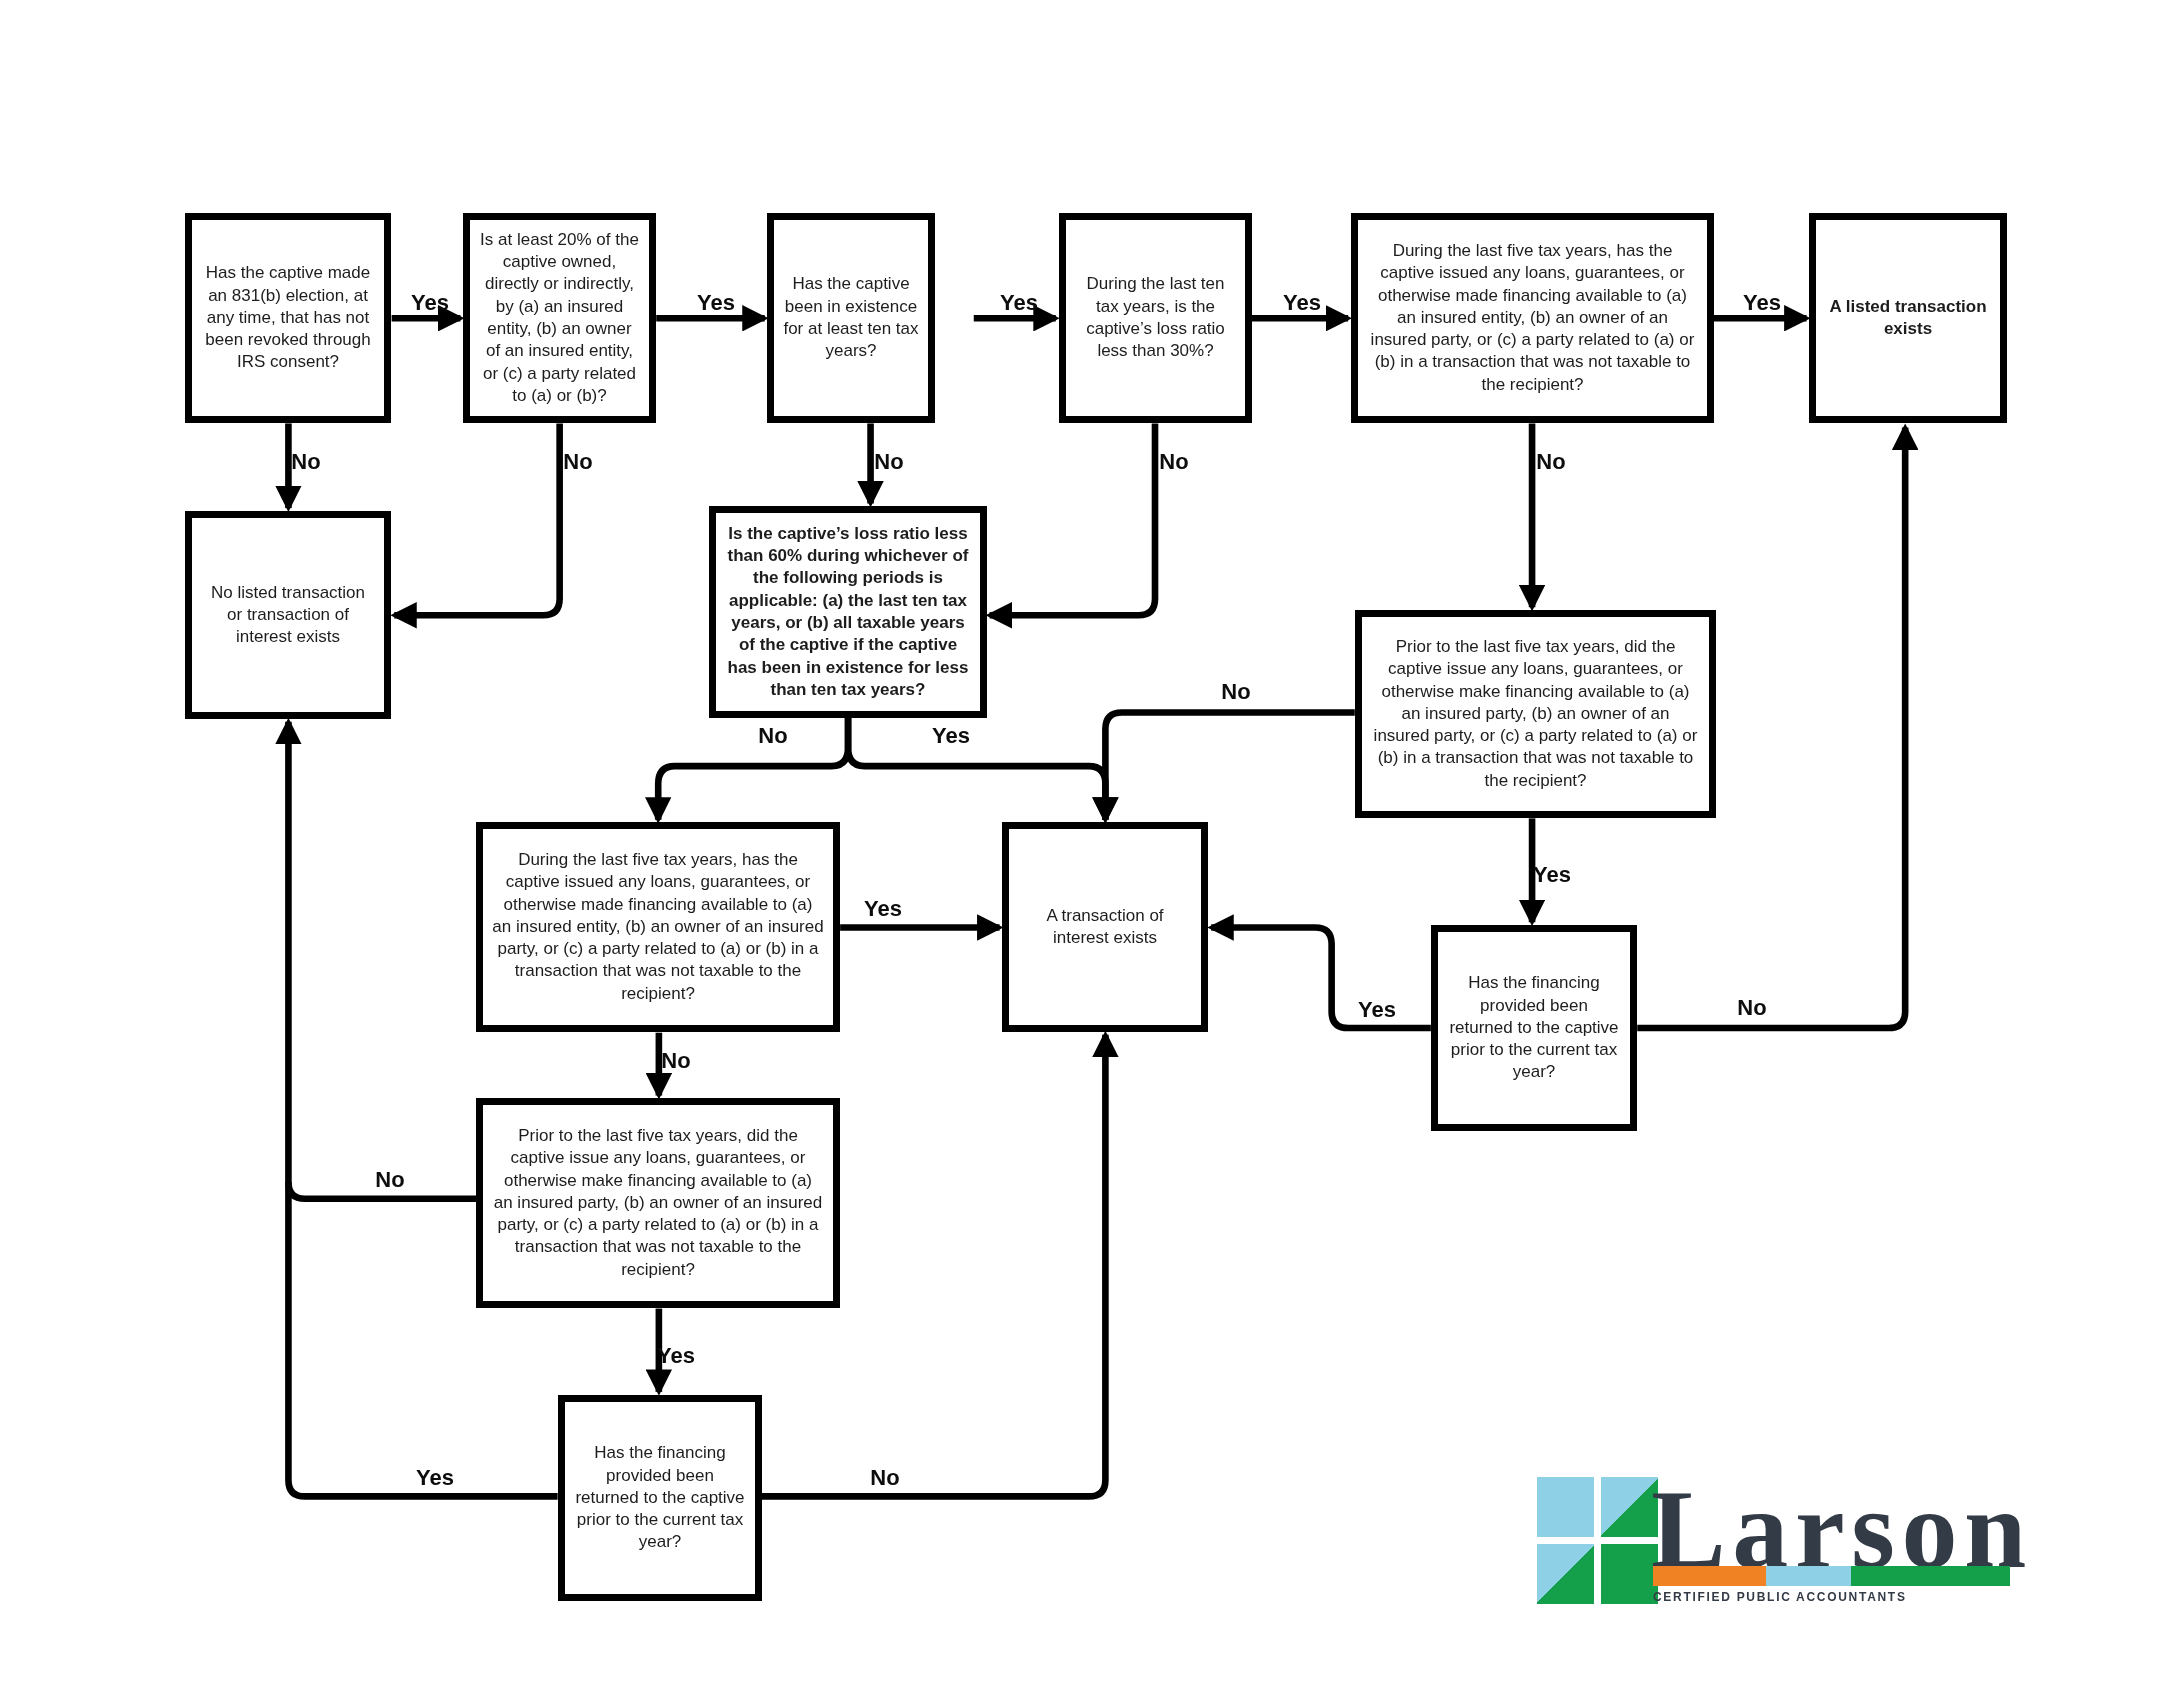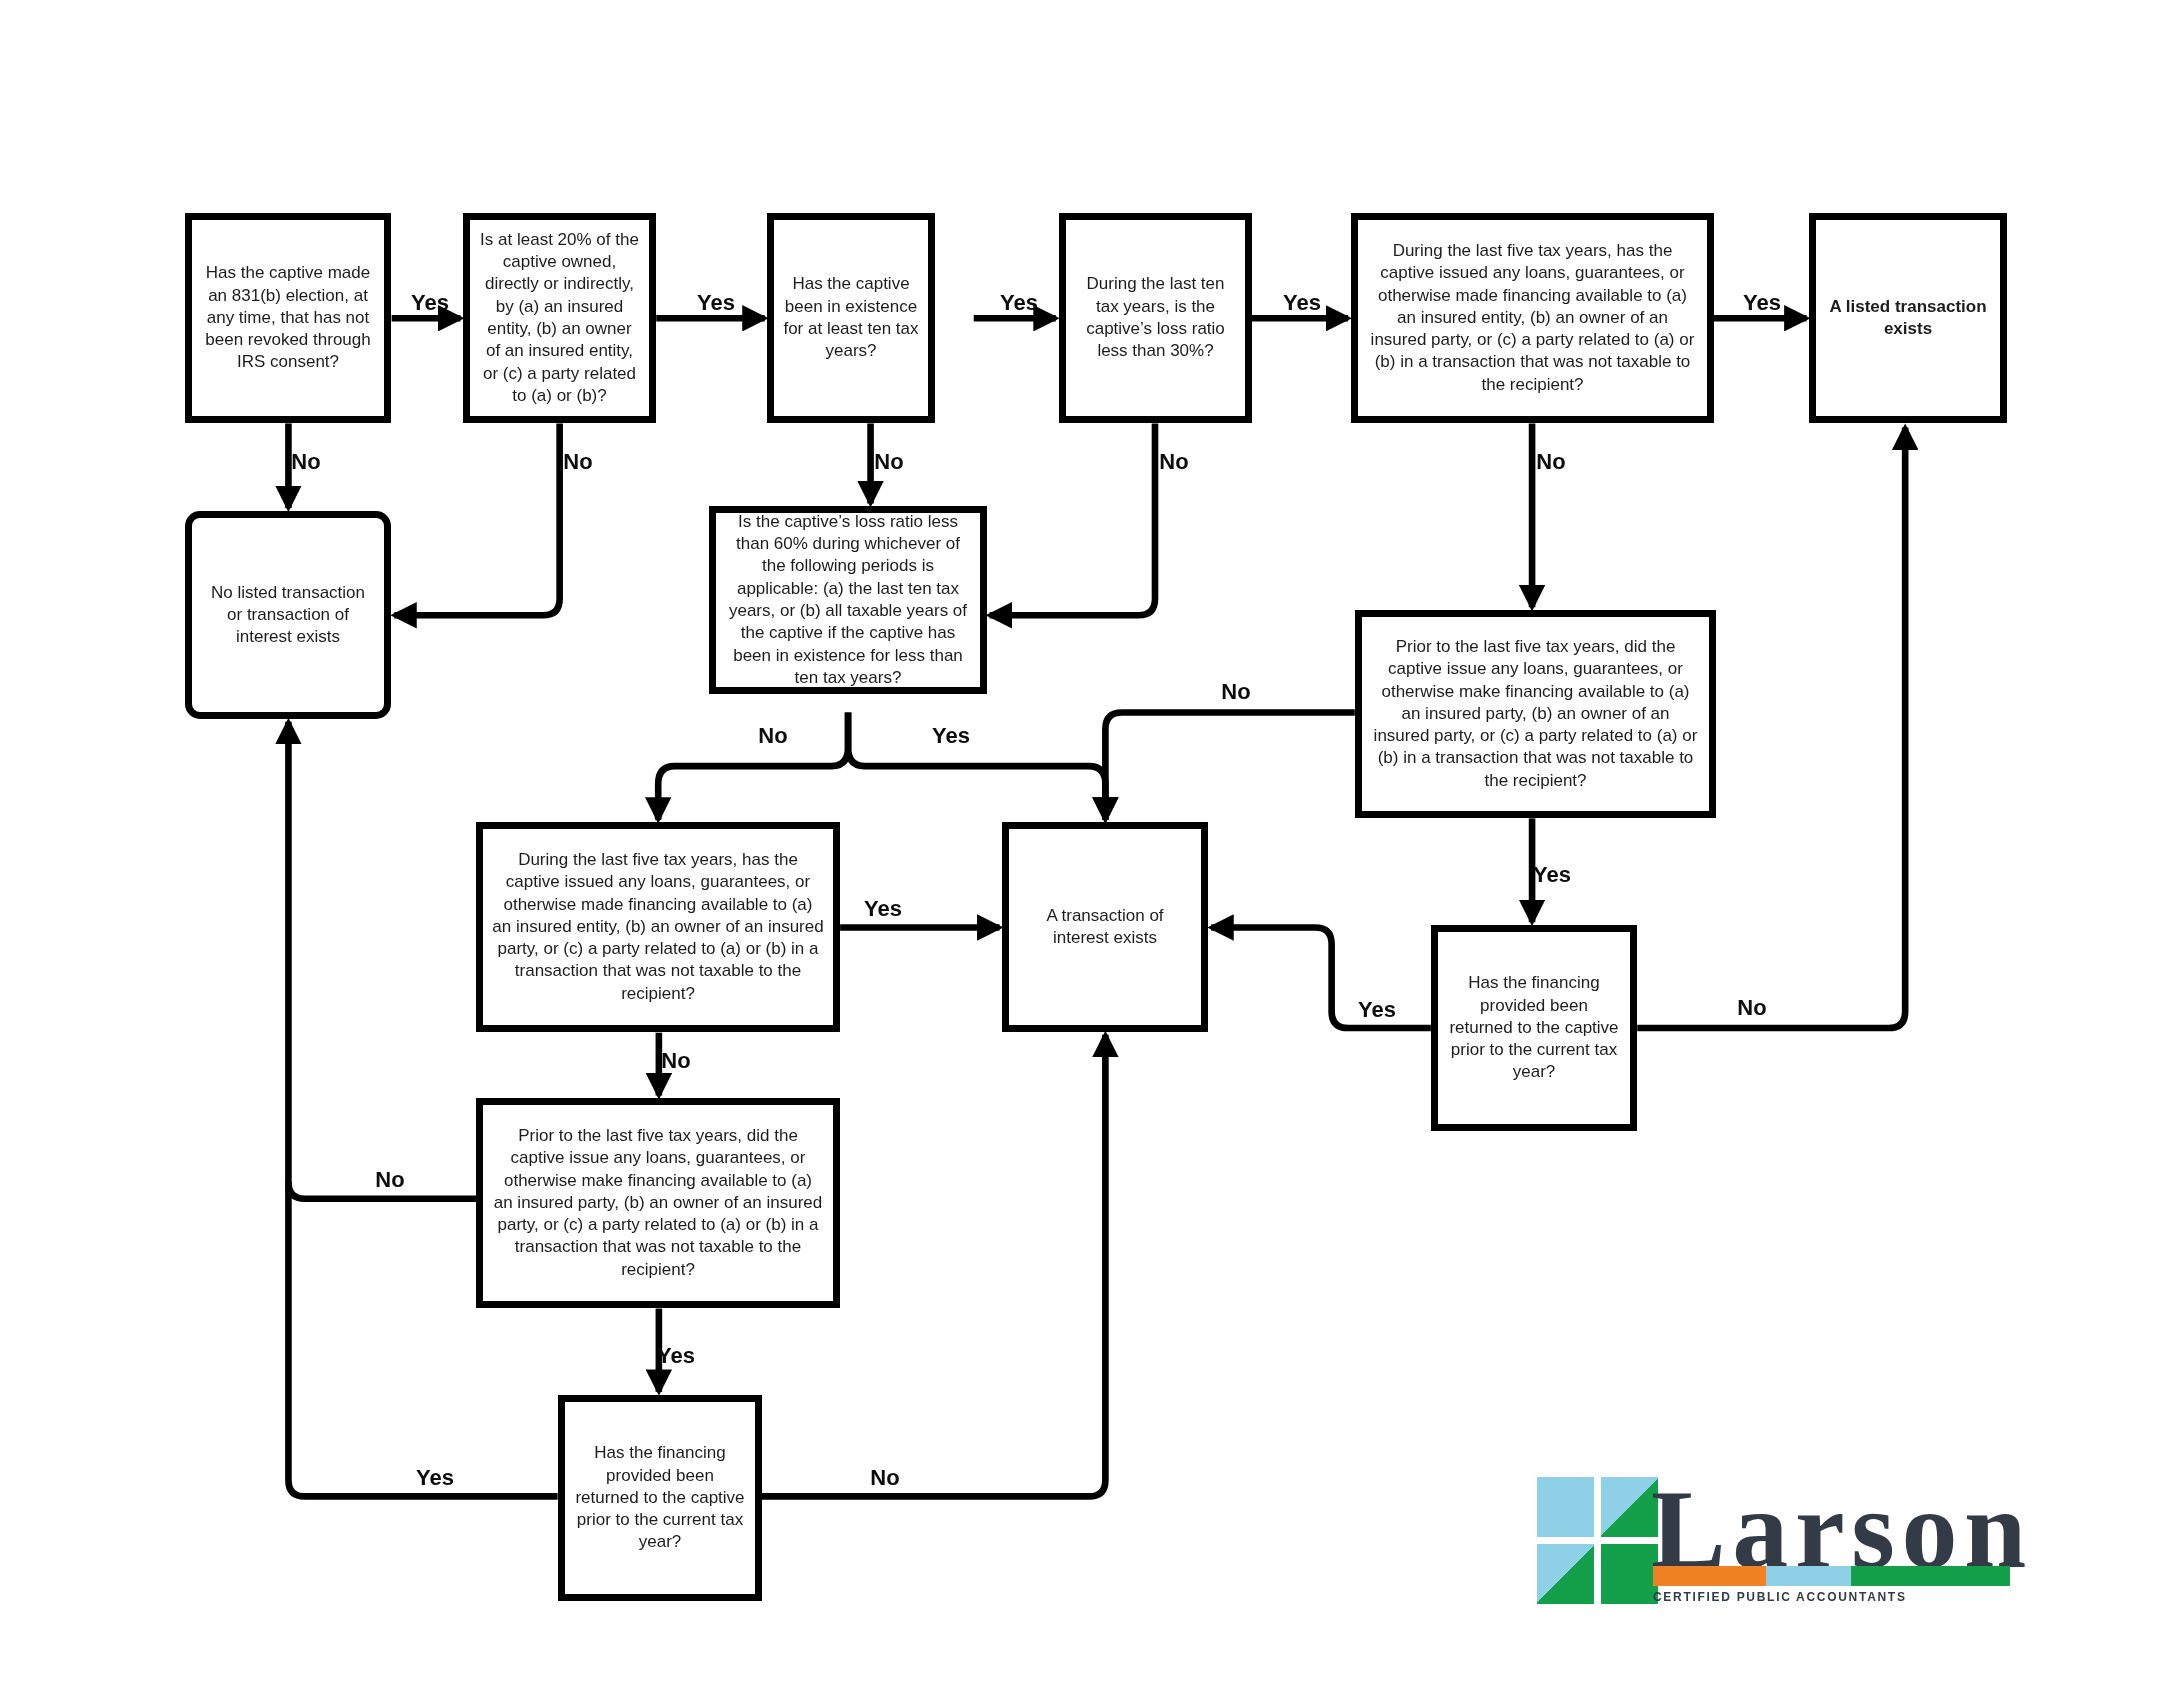--- a/index.html
+++ b/index.html
@@ -92,24 +92,24 @@
       </div>
       <div class="node" style="left: 1059px; top: 213px; width: 193px; height: 210px;">
         <div class="node-text">During the last ten tax years, is the captive’s loss ratio less than 30%?</div>
       </div>
       <div class="node" style="left: 1351px; top: 213px; width: 363px; height: 210px;">
         <div class="node-text">During the last five tax years, has the captive issued any loans, guarantees, or otherwise made financing available to (a) an insured entity, (b) an owner of an insured party, or (c) a party related to (a) or (b) in a transaction that was not taxable to the recipient?</div>
       </div>
       <div class="node" style="left: 1809px; top: 213px; width: 198px; height: 210px; font-weight: bold;">
         <div class="node-text">A listed transaction exists</div>
       </div>
-      <div class="node" style="left: 185px; top: 511px; width: 206px; height: 208px; border-radius: 15px;">
+      <div class="node" style="left: 185px; top: 511px; width: 206px; height: 208px;">
         <div class="node-text">No listed transaction or transaction of interest exists</div>
       </div>
-      <div class="node" style="left: 709px; top: 506px; width: 278px; height: 188px;">
+      <div class="node" style="left: 709px; top: 506px; width: 278px; height: 212px; font-weight: bold;">
         <div class="node-text">Is the captive’s loss ratio less than 60% during whichever of the following periods is applicable: (a) the last ten tax years, or (b) all taxable years of the captive if the captive has been in existence for less than ten tax years?</div>
       </div>
       <div class="node" style="left: 1355px; top: 610px; width: 361px; height: 208px;">
         <div class="node-text">Prior to the last five tax years, did the captive issue any loans, guarantees, or otherwise make financing available to (a) an insured party, (b) an owner of an insured party, or (c) a party related to (a) or (b) in a transaction that was not taxable to the recipient?</div>
       </div>
       <div class="node" style="left: 476px; top: 822px; width: 364px; height: 210px;">
         <div class="node-text">During the last five tax years, has the captive issued any loans, guarantees, or otherwise made financing available to (a) an insured entity, (b) an owner of an insured party, or (c) a party related to (a) or (b) in a transaction that was not taxable to the recipient?</div>
       </div>
       <div class="node" style="left: 1002px; top: 822px; width: 206px; height: 210px;">
         <div class="node-text">A transaction of interest exists</div>

